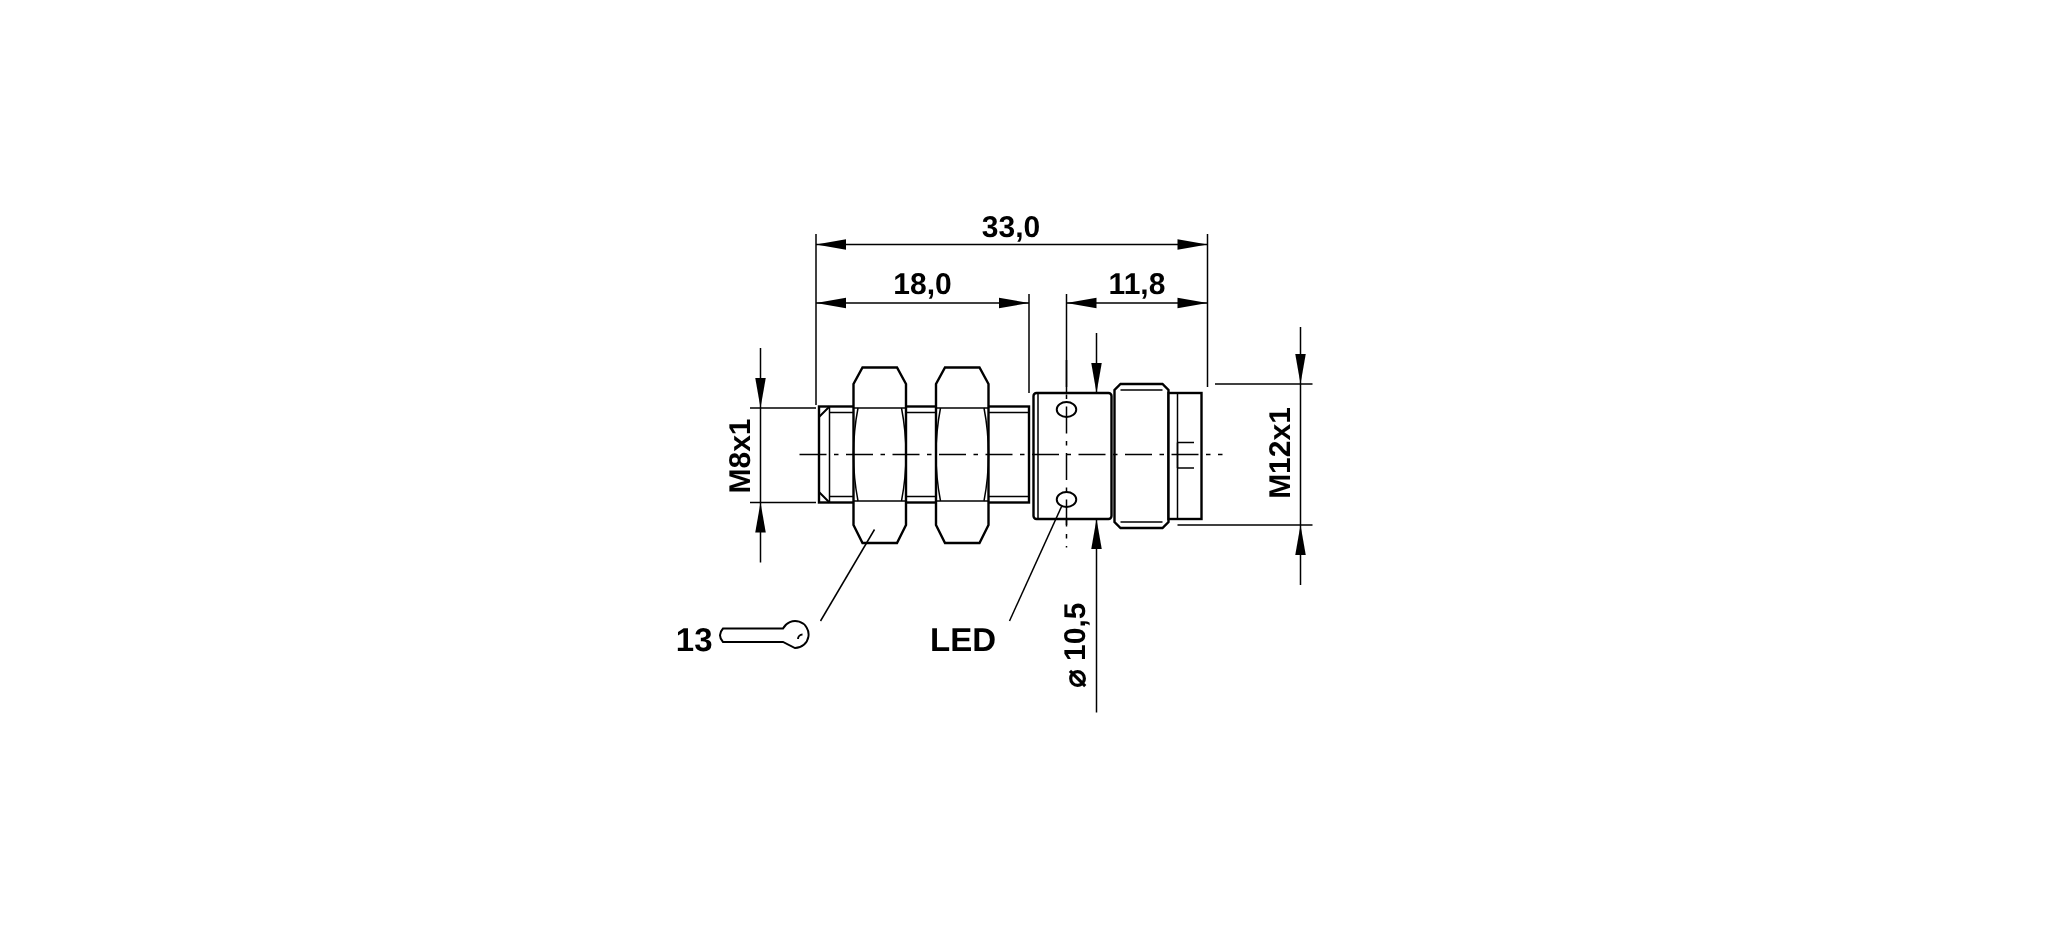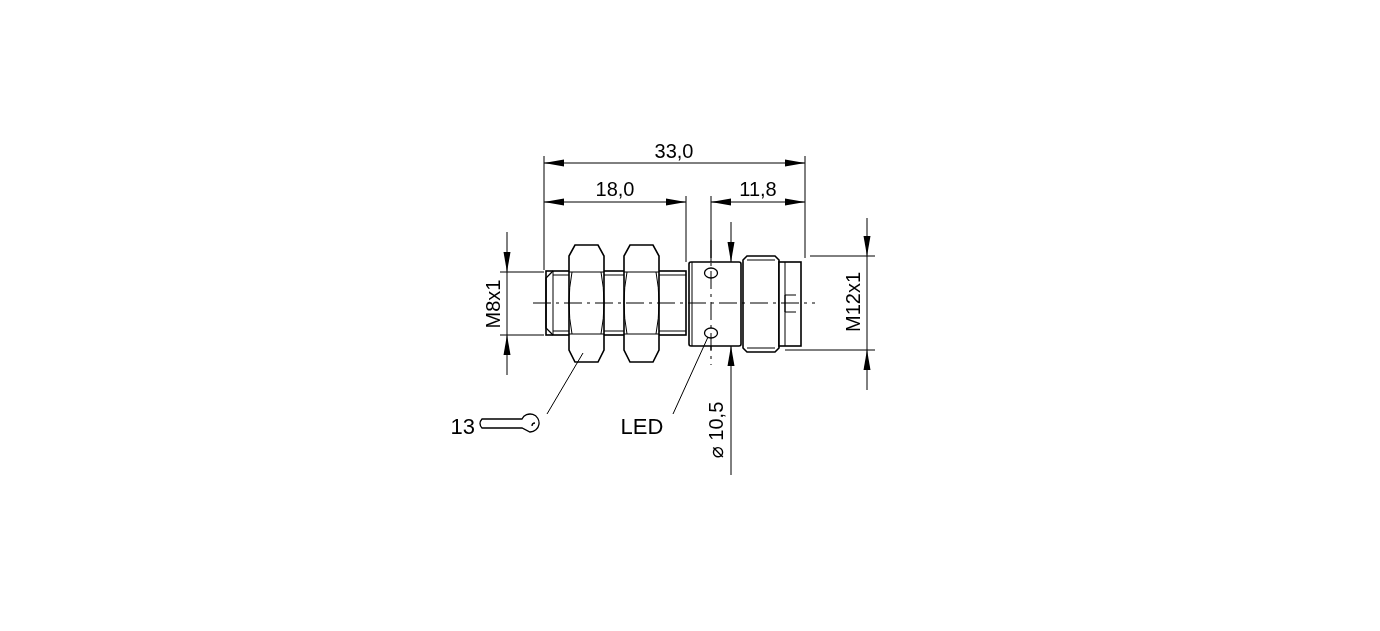--- a/index.html
+++ b/index.html
@@ -1,17 +1,17 @@
 <!DOCTYPE html>
 <html><head>
   <meta charset="utf-8">
   <style>
     html, body { margin: 0; padding: 0; background: #ffffff; }
     body { width: 1380px; height: 631px; overflow: hidden; font-family: "Liberation Sans", sans-serif; }
-    #canvas { position: absolute; left: 0; top: 0; width: 1380px; height: 554px; }
+    #canvas { position: absolute; left: 0; top: 0; width: 1380px; height: 554px; font-weight: bold; }
     svg text { font-family: "Liberation Sans", sans-serif; fill: #000; }
     .ln { stroke: #000; stroke-width: 1.3; fill: none; }
     .thin { stroke: #000; stroke-width: 1; fill: none; }
     .body { stroke: #000; stroke-width: 1.6; fill: #fff; }
     .center { stroke: #000; stroke-width: 1; stroke-dasharray: 18 5 3 5; fill: none; }
     .arrow { fill: #000; stroke: none; }
   </style>
 </head>
 <body>
 

